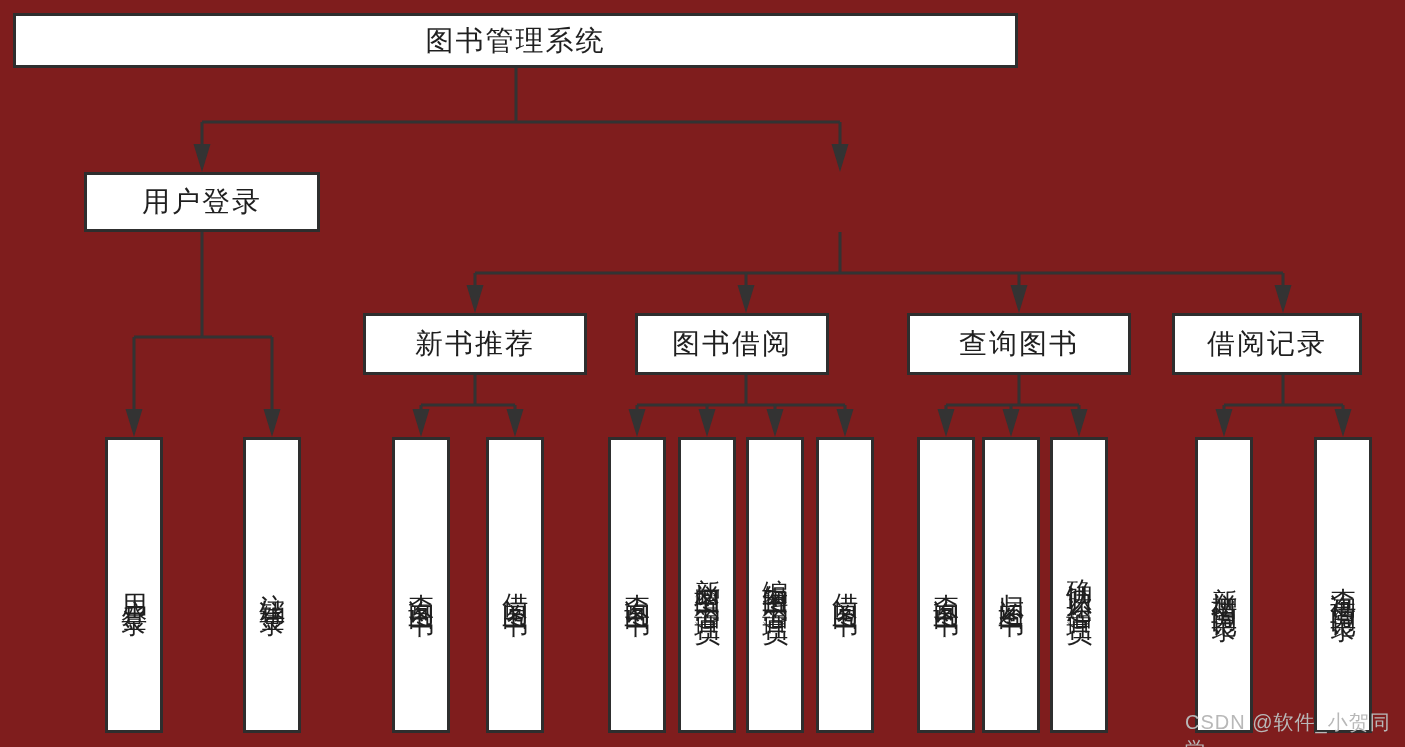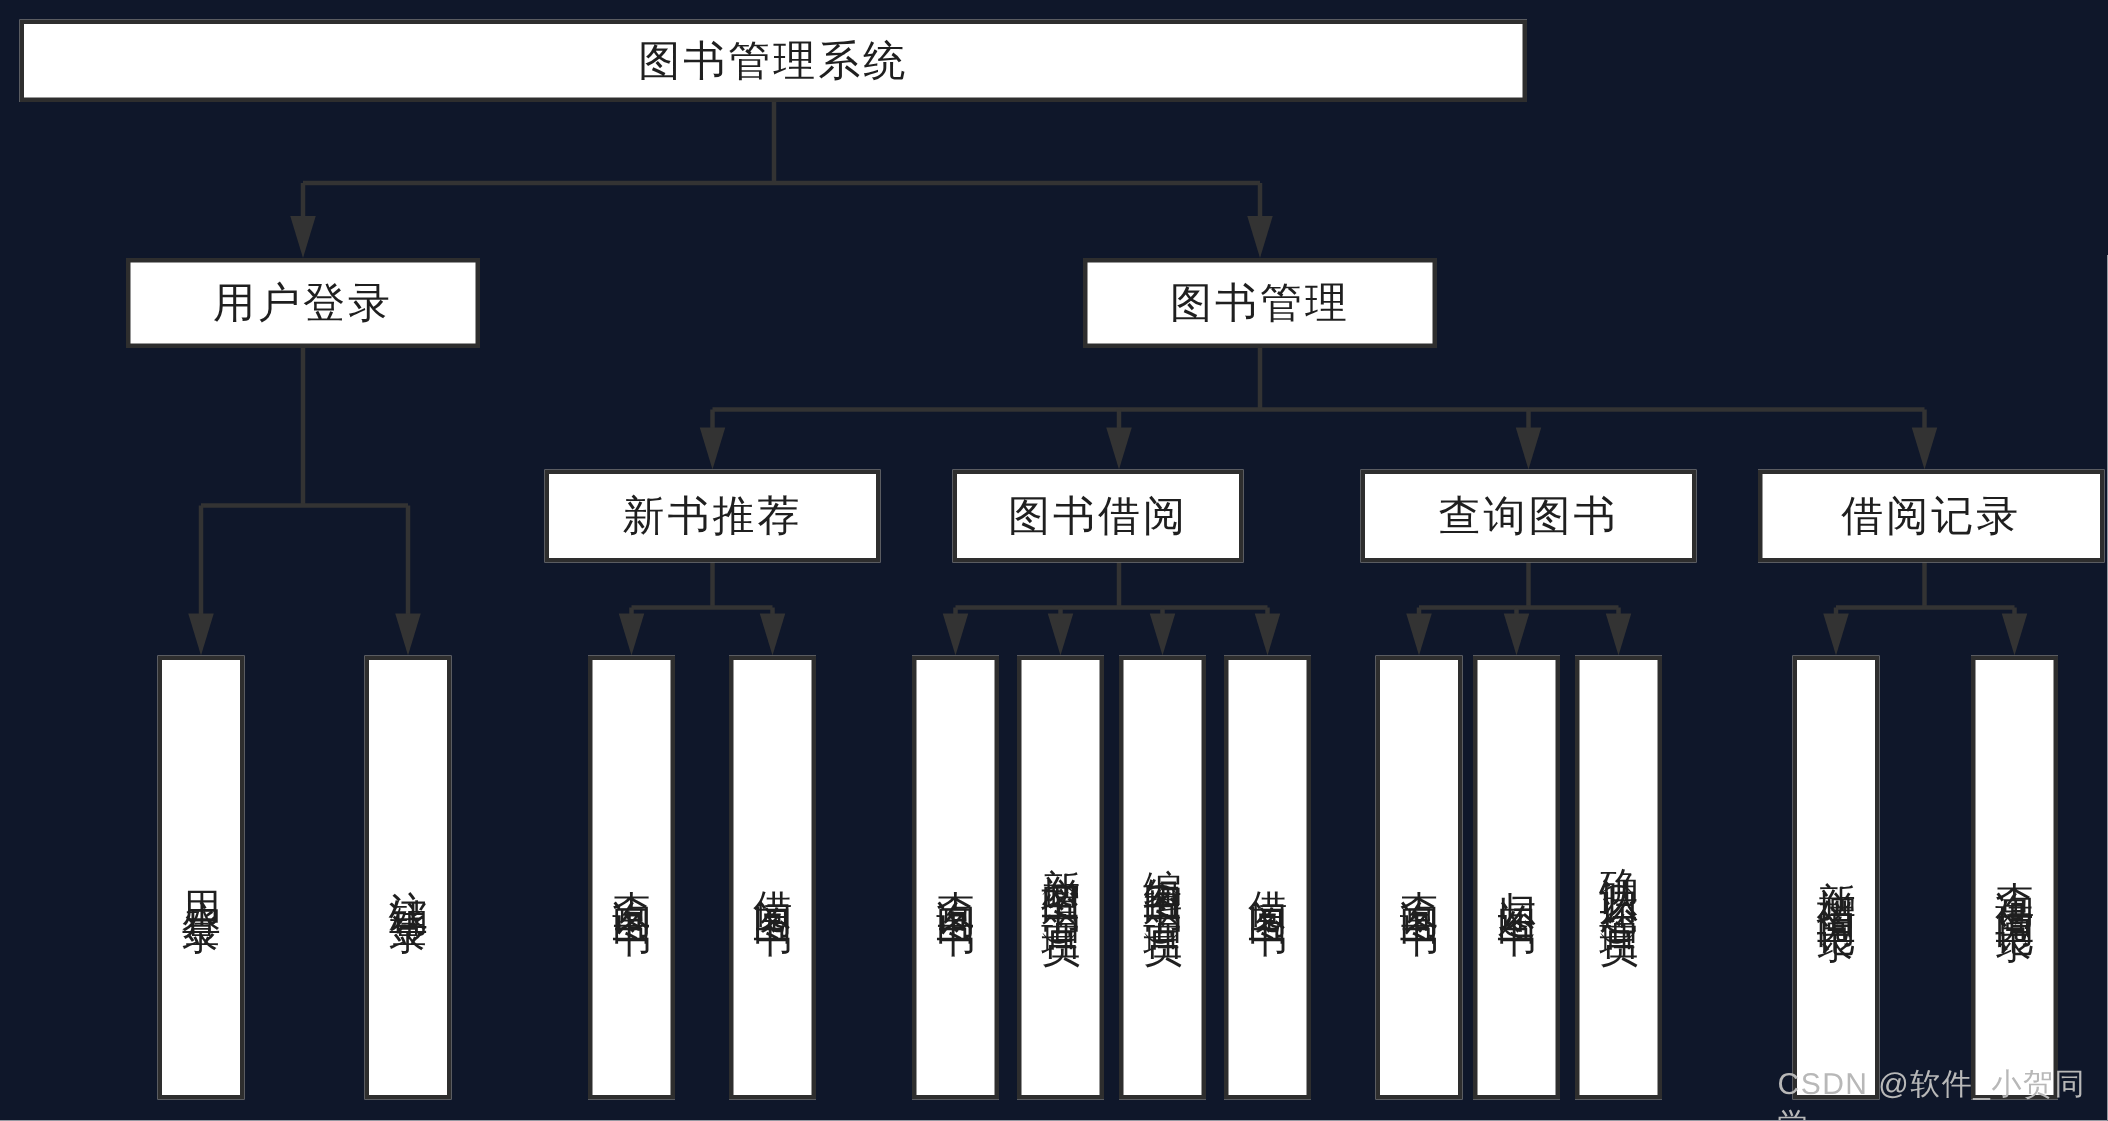--- a/index.html
+++ b/index.html
@@ -1,20 +1,20 @@
 <!DOCTYPE html>
 <html><head>
 <meta charset="utf-8">
 <style>
   html, body { margin: 0; padding: 0; background: #ffffff; }
   .canvas {
     position: relative;
     width: 1405px;
     height: 747px;
-    background: #0f172a;
+    background: #7f1d1d;
     font-family: "Liberation Sans", sans-serif;
     overflow: hidden;
   }
   .wires { position: absolute; left: 0; top: 0; }
   .wires line { stroke: #333333; stroke-width: 3; }
   .wires polygon { fill: #333333; }
   .node {
     position: absolute;
     box-sizing: border-box;
     border: 3px solid #2e2e2e;
@@ -128,34 +128,31 @@
     </g>
   </svg>
 
   <div class="node h-node root-node">
     <span>图书管理系统</span>
   </div>
 
   <div class="node h-node l2-node" style="left:84px">
     <span>用户登录</span>
   </div>
-  <div class="node h-node l2-node" style="left:722px">
-    <span>图书管理</span>
-  </div>
 
   <div class="node h-node l3-node" style="left:363px;width:224px">
     <span>新书推荐</span>
   </div>
   <div class="node h-node l3-node" style="left:635px;width:194px">
     <span>图书借阅</span>
   </div>
   <div class="node h-node l3-node" style="left:907px;width:224px">
     <span>查询图书</span>
   </div>
-  <div class="node h-node l3-node" style="left:1172px;width:231px">
+  <div class="node h-node l3-node" style="left:1172px;width:190px">
     <span>借阅记录</span>
   </div>
 
   <div class="node leaf" style="left:105px">
     <span class="vtext">用户登录</span>
   </div>
   <div class="node leaf" style="left:243px">
     <span class="vtext">注销登录</span>
   </div>
 

